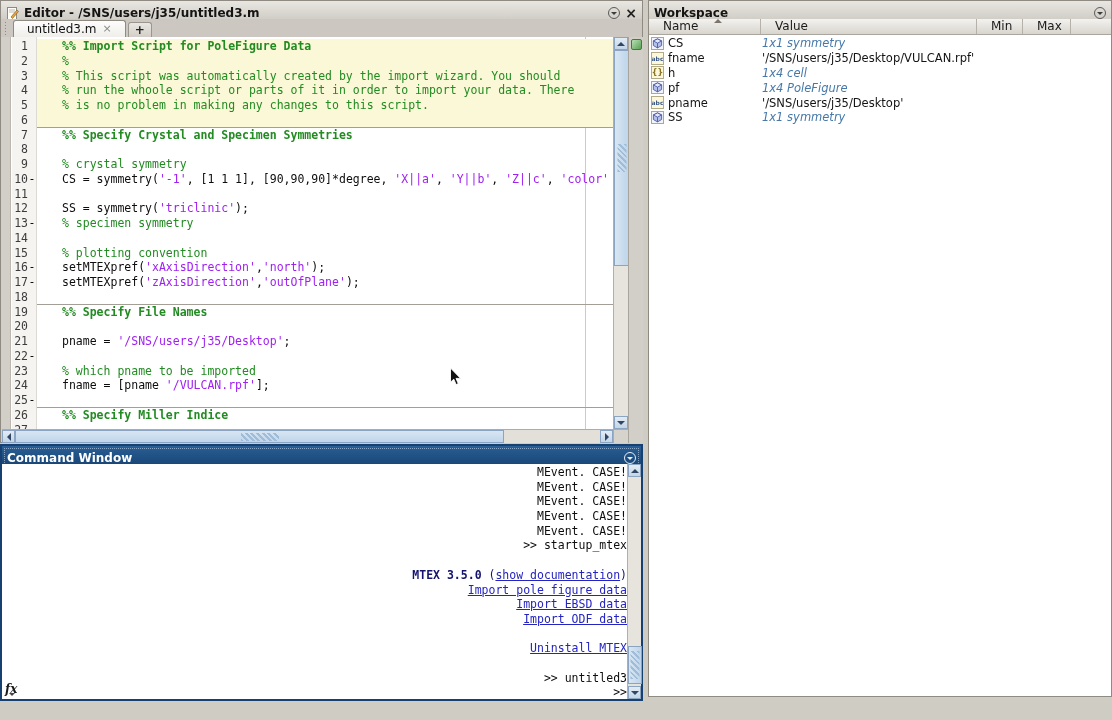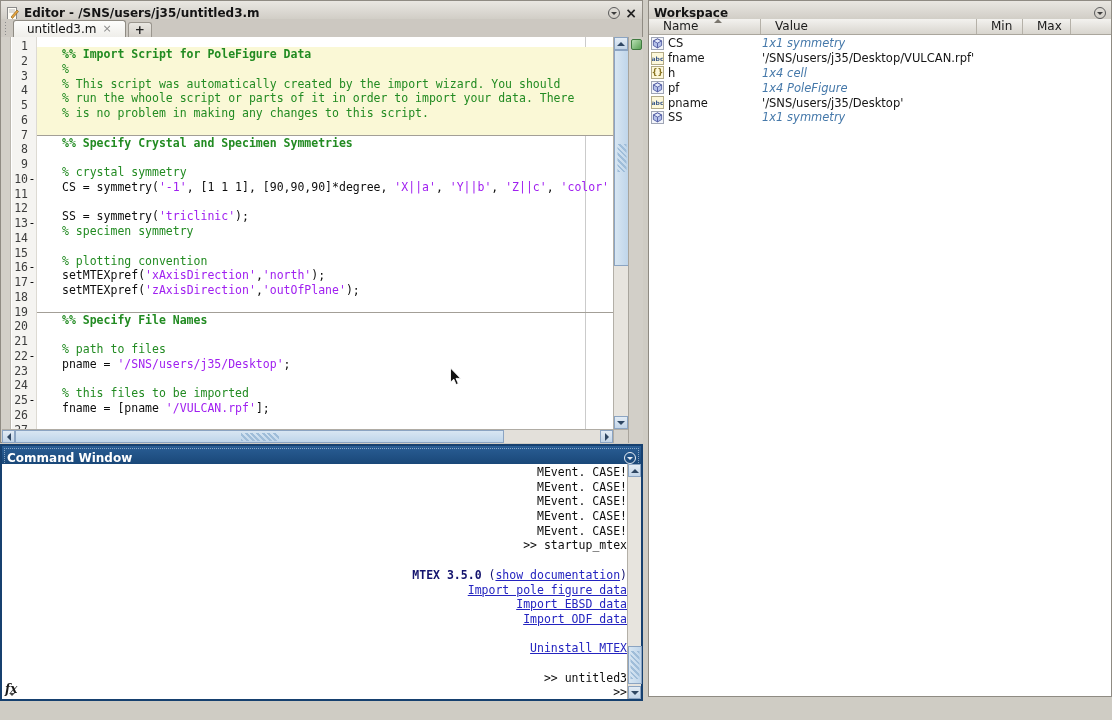--- a/index.html
+++ b/index.html
@@ -42,21 +42,21 @@
 
   .editor-body { position:absolute; left:1px; top:36px; width:641px; height:406px; background:#fff; }
   .left-strip { position:absolute; left:0; top:0; width:9px; height:392px; background:#d2cfc8; border-right:1px solid #bcb8b0; }
   .gutter { position:absolute; left:10px; top:0; width:25px; height:392px; background:#f5f4f1;
     border-right:1px solid #dddad3; padding-top:2px; overflow:hidden;
     font:11.5px "DejaVu Sans Mono",monospace; color:#3c3c3c; }
   .gline { height:14.75px; line-height:14.75px; display:flex; }
   .gline .num { width:16px; text-align:right; }
   .gline .dash { width:8px; text-align:center; color:#111; }
   .code { position:absolute; left:35px; top:0; width:576px; height:392px; background:#fff;
-    overflow:hidden; padding-top:10px; font:11.5px "DejaVu Sans Mono",monospace; }
+    overflow:hidden; padding-top:2px; font:11.5px "DejaVu Sans Mono",monospace; }
   .ruler { position:absolute; left:548px; top:0; bottom:0; width:1px; background:#cbcbcb; z-index:0; }
   .cline { position:relative; z-index:1; height:14.75px; line-height:14.75px; white-space:pre; padding-left:25px; }
   .cline.cellbg { background:#faf8d6; }
   .cline.divider { border-bottom:1px solid #a39f97; }
   .tok-comment { color:#228b22; }
   .tok-section { color:#228b22; font-weight:bold; }
   .tok-string { color:#a020f0; }
   .tok-code { color:#0d0d0d; }
 
   
@@ -274,24 +274,23 @@
           <div class="cline"></div>
           <div class="cline"><span class="tok-code">SS = symmetry(</span><span class="tok-string">'triclinic'</span><span class="tok-code">);</span></div>
           <div class="cline"><span class="tok-comment">% specimen symmetry</span></div>
           <div class="cline"></div>
           <div class="cline"><span class="tok-comment">% plotting convention</span></div>
           <div class="cline"><span class="tok-code">setMTEXpref(</span><span class="tok-string">'xAxisDirection'</span><span class="tok-code">,</span><span class="tok-string">'north'</span><span class="tok-code">);</span></div>
           <div class="cline"><span class="tok-code">setMTEXpref(</span><span class="tok-string">'zAxisDirection'</span><span class="tok-code">,</span><span class="tok-string">'outOfPlane'</span><span class="tok-code">);</span></div>
           <div class="cline divider"></div>
           <div class="cline"><span class="tok-section">%% Specify File Names</span></div>
           <div class="cline"></div>
-          <div class="cline"><span class="tok-comment">% path to files</span></div>
           <div class="cline"><span class="tok-code">pname = </span><span class="tok-string">'/SNS/users/j35/Desktop'</span><span class="tok-code">;</span></div>
           <div class="cline"></div>
-          <div class="cline"><span class="tok-comment">% this files to be imported</span></div>
+          <div class="cline"><span class="tok-comment">% which pname to be imported</span></div>
           <div class="cline"><span class="tok-code">fname = [pname </span><span class="tok-string">'/VULCAN.rpf'</span><span class="tok-code">];</span></div>
           <div class="cline divider"></div>
           <div class="cline"><span class="tok-section">%% Specify Miller Indice</span></div>
         </div>
       <div class="vscroll">
         <div class="sb-btn up"></div>
         <div class="sb-thumb" style="left:0;top:13px;width:15px;height:216px;">
             <span class="hatch v"></span>
           </div>
         <div class="sb-btn down"></div>

